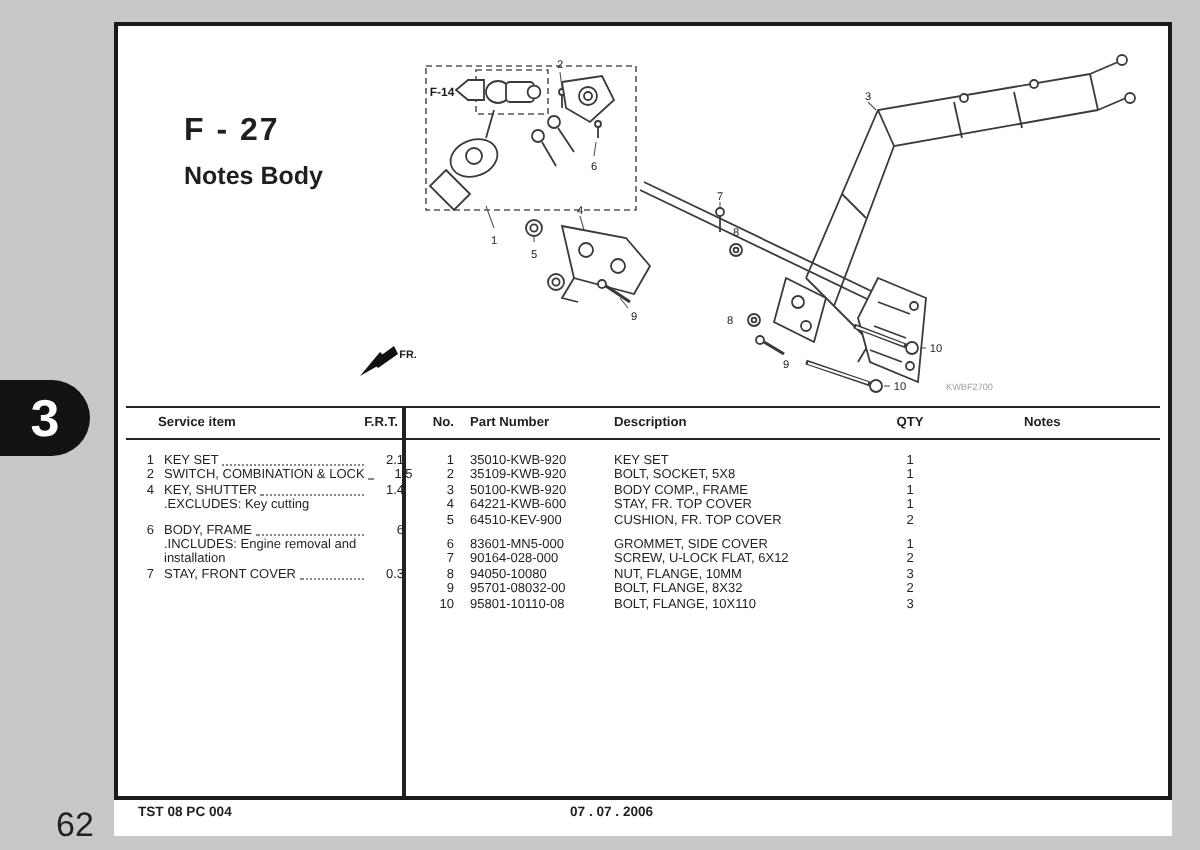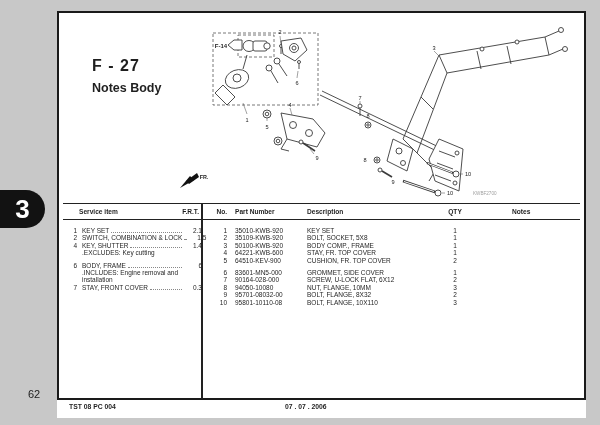--- a/index.html
+++ b/index.html
@@ -10,21 +10,21 @@
   .canvas{position:relative;width:600px;height:425px;background:var(--background);
           font-family:"Liberation Sans",sans-serif;color:var(--ink);overflow:hidden;}
   .page{position:absolute;left:57px;top:11px;width:529px;height:407px;background:var(--page);}
   .border-box{position:absolute;left:0;top:0;width:529px;height:389px;
               border:2px solid #1a1a1a;box-sizing:border-box;}
   .section-code{position:absolute;left:35px;top:46px;font-size:16px;font-weight:bold;letter-spacing:1px;}
   .section-title{position:absolute;left:35px;top:70px;font-size:12.5px;font-weight:bold;}
   .side-tab{position:absolute;left:0;top:190px;width:45px;height:38px;background:var(--tab_bg);
             border-radius:0 19px 19px 0;color:#fff;display:flex;align-items:center;
             justify-content:center;font-size:26px;font-weight:bold;}
-  .page-num{position:absolute;left:28px;top:388px;font-size:11px;color:#222;}
+  .page-num{position:absolute;left:28px;top:403px;font-size:17px;color:#222;}
   .diagram{position:absolute;left:120px;top:10px;}
 
   
   .srv-table{position:absolute;left:6px;top:192px;width:139px;border-top:1.4px solid var(--line);
              font-size:6.5px;line-height:7.4px;}
   .parts-table{position:absolute;left:146px;top:192px;width:377px;border-top:1.4px solid var(--line);
                font-size:6.5px;line-height:7.4px;}
   .vdivider{position:absolute;left:144px;top:192px;width:1.5px;height:196px;background:var(--line);}
   .thead{height:15px;display:flex;align-items:center;font-weight:bold;font-size:6.6px;
          border-bottom:1px solid var(--line);}

